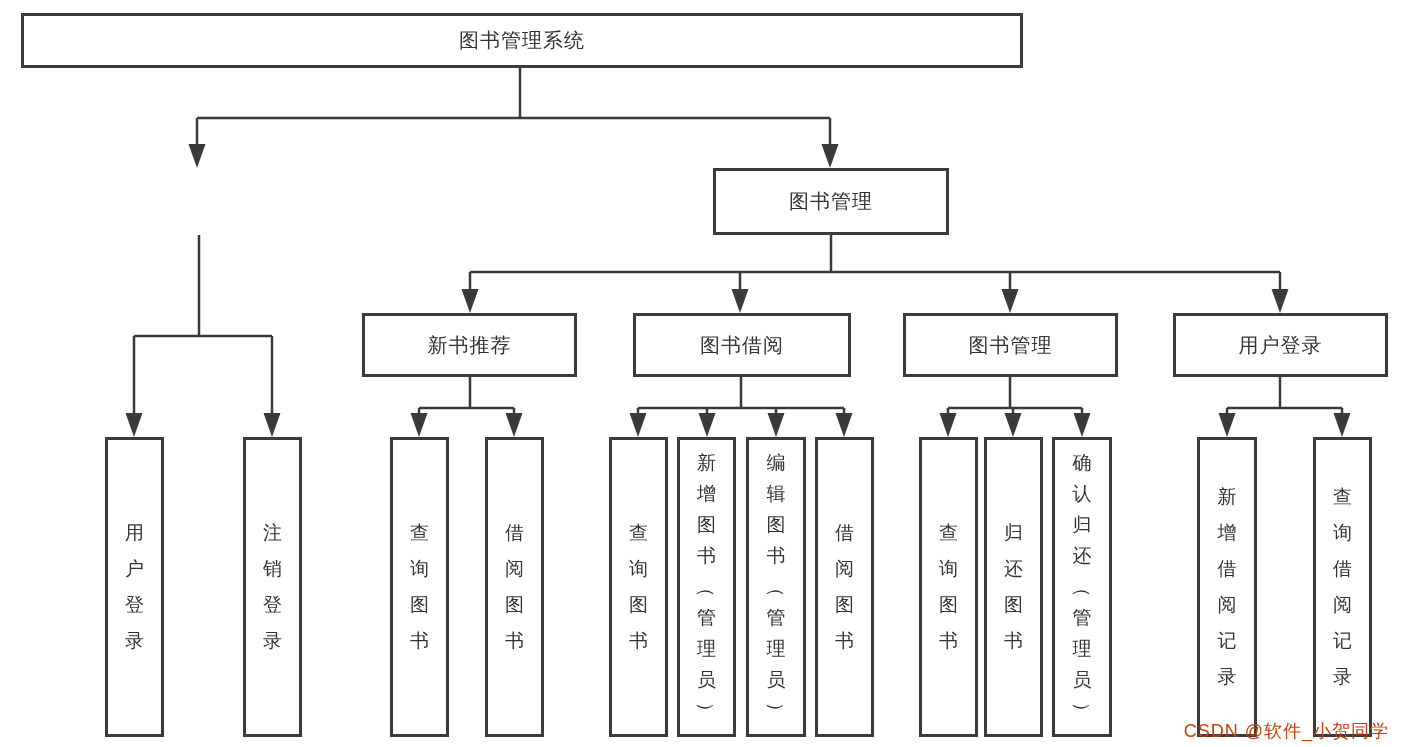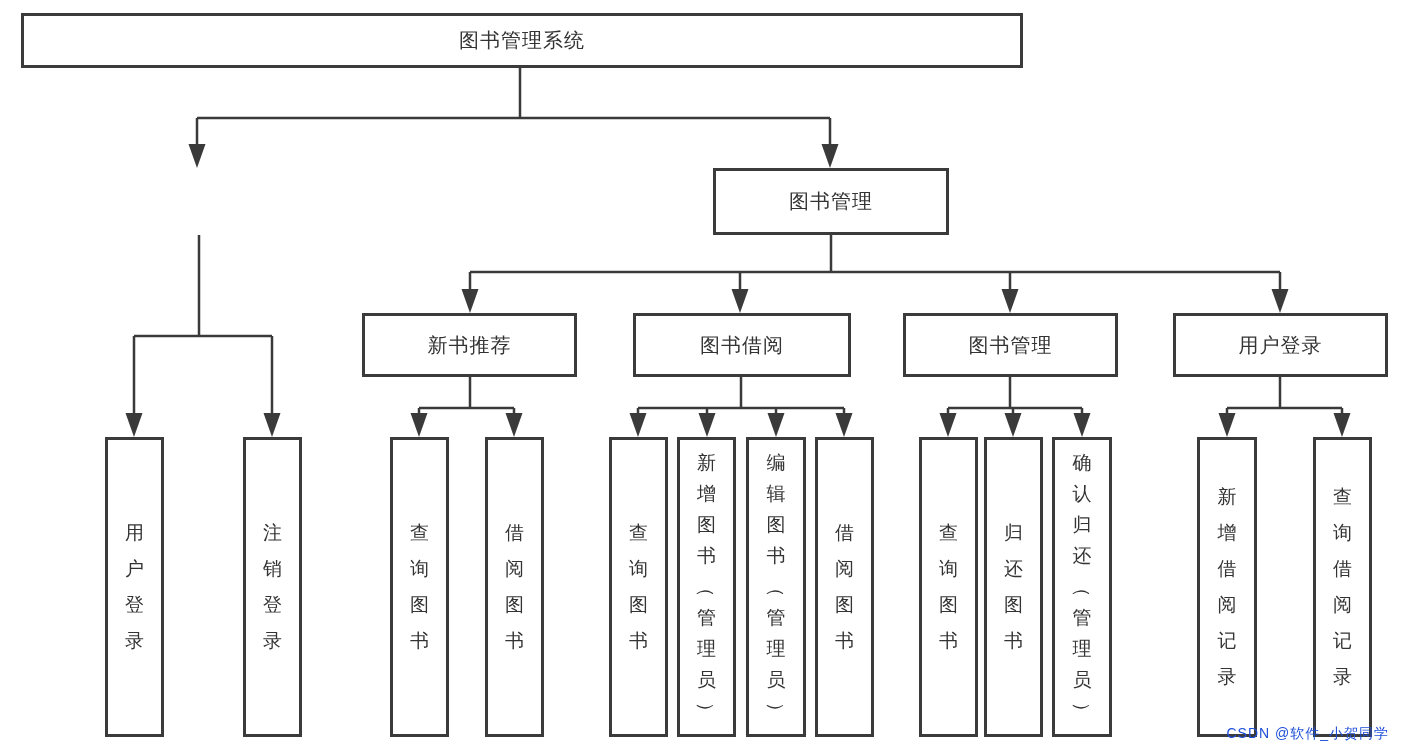--- a/index.html
+++ b/index.html
@@ -26,21 +26,21 @@
     flex-direction:column;
     top:437px;height:300px;width:59px;
   }
   .vchar{
     display:flex;align-items:center;justify-content:center;
     width:100%;font-size:19px;color:#333333;
   }
   .vchar.rot{transform:rotate(90deg);}
   #watermark{
     position:absolute;right:16px;bottom:4px;
-    font-size:14px;color:#1d4ed8;letter-spacing:1px;
+    font-size:18px;color:#c2410c;letter-spacing:1px;
     z-index:5;white-space:nowrap;
   }
 </style>
 </head>
 <body>
 
 <div id="canvas">
 
   <svg id="wires" viewBox="0 0 1405 747">
 

